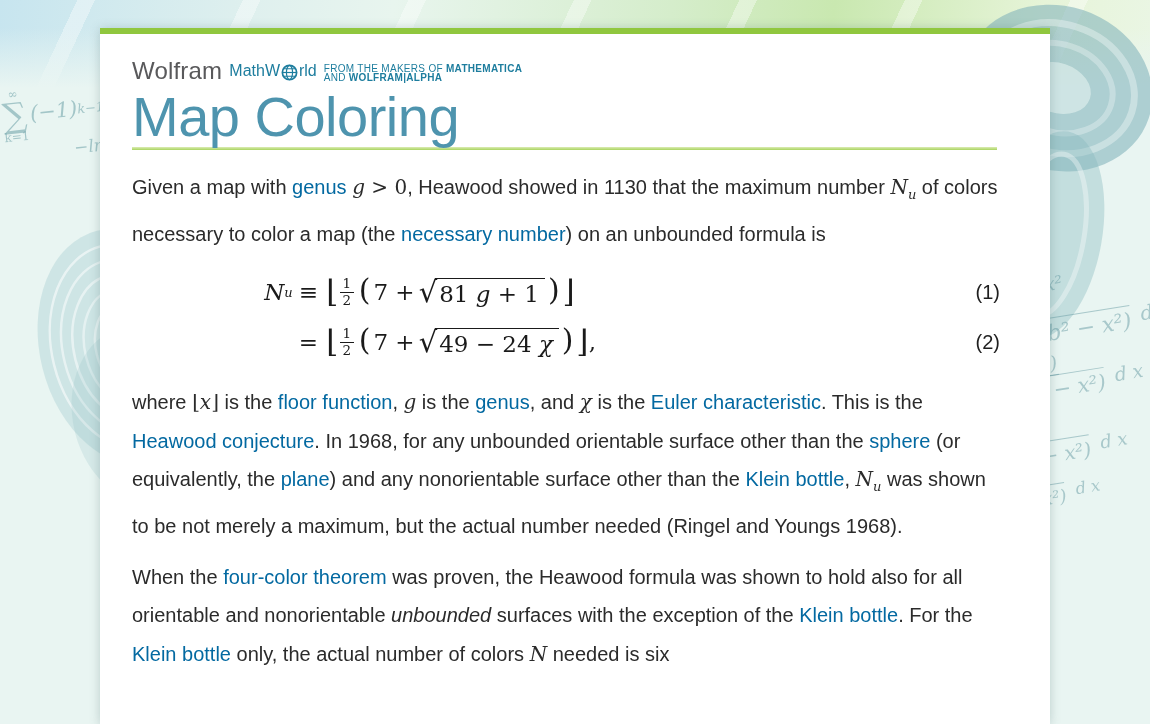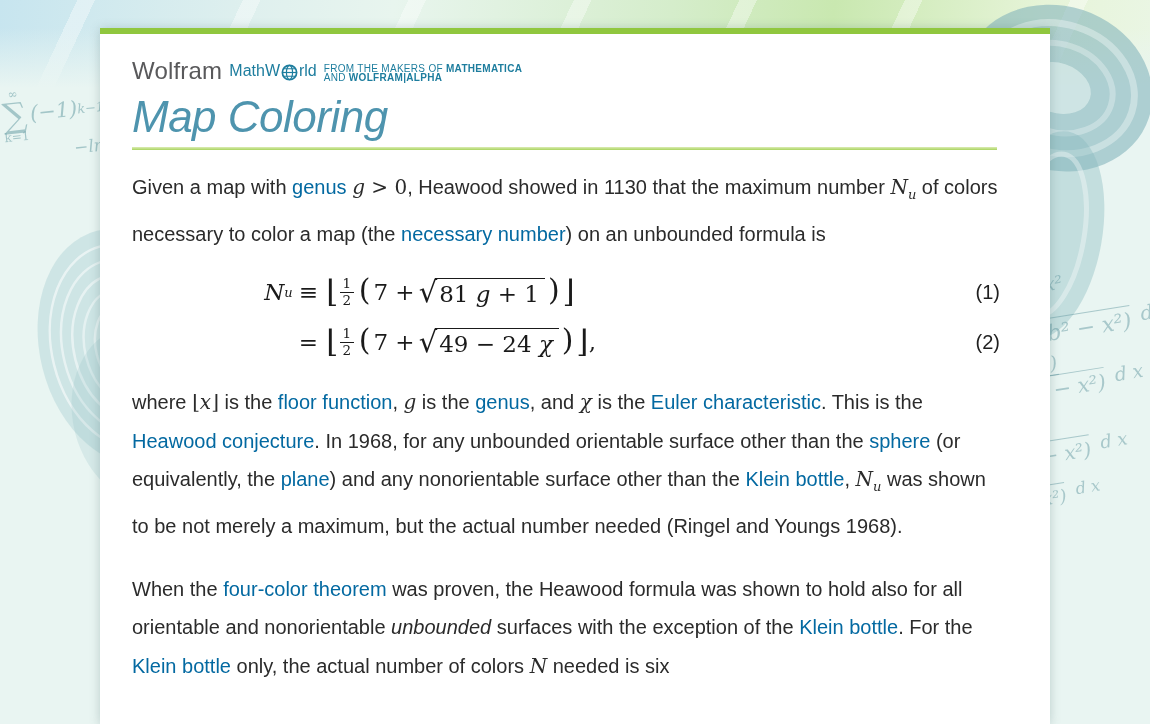--- a/index.html
+++ b/index.html
@@ -56,29 +56,29 @@
   
   .logo-row { display:flex; align-items:center; height:30px; cursor:pointer; }
   .logo-wolfram { font-size:24px; color:#59595b; letter-spacing:.2px; }
   .logo-mathworld { font-size:16px; color:#1d7d9e; margin-left:7px; display:flex; align-items:center; }
   .globe { width:17px; height:17px; margin:2px 1px 0 1px; }
   .logo-tagline { margin-left:7px; padding-top:4px; font-size:10px; line-height:9px; color:#1d7d9e; letter-spacing:.3px; }
   .logo-tagline b { font-weight:700; }
 
   
   .page-title {
-    margin-top:5px; font-size:44px; line-height:52px; font-weight:400;
-    color:#4e94ae; letter-spacing:-.5px;font-style:italic;
+    margin-top:5px; font-size:56px; line-height:52px; font-weight:400;
+    color:#4e94ae; letter-spacing:-.5px;
   }
   .title-rule { margin-top:4px; height:3px; background:linear-gradient(#dcecb4,#a8d45f); }
 
   
   .para { margin-top:18px; font-size:20px; line-height:38.6px; color:#2b2b2b; width:868px; }
   .para.p2 { margin-top:16px; }
-  .para.p3 { margin-top:24px; }
+  .para.p3 { margin-top:12px; }
   a.wlink { color:#0369a1; text-decoration:none; cursor:pointer; }
   .m  { font-family:"DejaVu Serif","Liberation Serif",serif; font-size:20px; }
   .mi { font-style:italic; }
   .msub { font-family:"DejaVu Serif","Liberation Serif",serif; font-style:italic; font-size:13px; vertical-align:-5px; }
   .em-sans { font-style:italic; }
 
   
   .eq-block { margin-top:14px; margin-bottom:2px; width:868px; }
   .eq-row { display:flex; align-items:center; height:50px; font-family:"DejaVu Serif","Liberation Serif",serif; font-size:23px; color:#1a1a1a; }
   .eq-lhs { width:194px; display:flex; justify-content:flex-end; align-items:center; }

